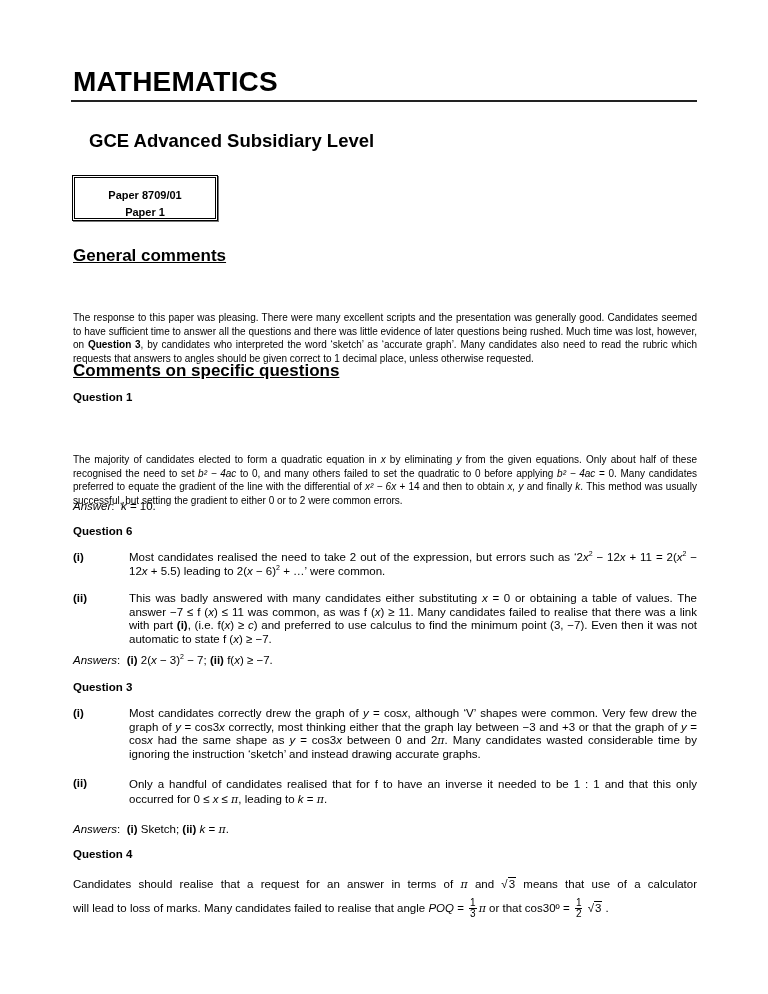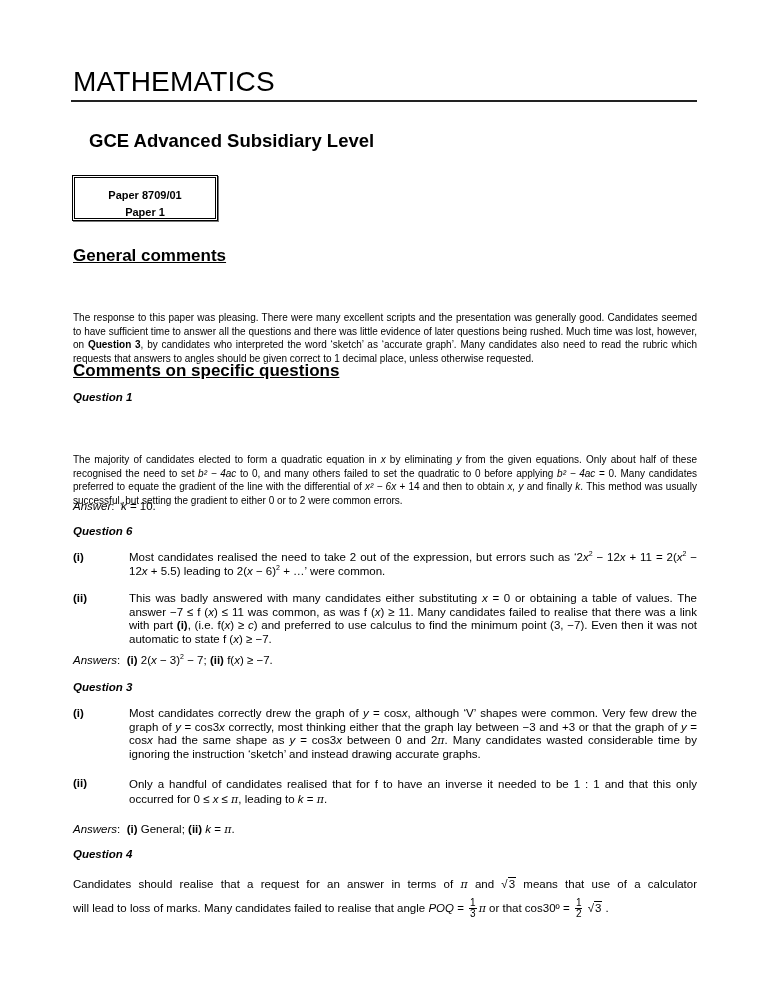--- a/index.html
+++ b/index.html
@@ -1,27 +1,27 @@
 <!DOCTYPE html>
 <html><head>
 <meta charset="utf-8">
 <style>
   html, body { margin: 0; padding: 0; background: #ffffff; }
   body { width: 768px; height: 994px; position: relative; overflow: hidden;
          font-family: "Liberation Sans", sans-serif; color: #000; }
   .page { position: absolute; left: 73px; top: 0; width: 624px; }
-  .title { position: absolute; left: 0; top: 66px; font-size: 28px; font-weight: normal; line-height: 32px; letter-spacing: 0.2px; }
+  .title { position: absolute; left: 0; top: 66px; font-size: 28px; font-weight: bold; line-height: 32px; letter-spacing: 0.2px; }
   .rule { position: absolute; left: -2px; top: 100px; width: 626px; height: 2px; background: #222; }
   .subtitle { position: absolute; left: 16px; top: 130px; font-size: 18.5px; font-weight: bold; line-height: 22px; }
   .paperbox { position: absolute; left: -1px; top: 175px; width: 146px; height: 46px; border: 3px double #000; box-sizing: border-box;
               box-shadow: 1px 1px 0 #777; }
   .paperbox div { text-align: center; font-size: 11px; font-weight: bold; line-height: 17px; }
   .paperbox .l1 { margin-top: 9px; }
   .sec-head { position: absolute; left: 0; font-size: 17px; font-weight: bold; text-decoration: underline; line-height: 14px; }
-  .q-head { position: absolute; left: 0; font-size: 11.5px; font-weight: bold; line-height: 14px; font-style: italic; }
+  .q-head { position: absolute; left: 0; font-size: 11.5px; font-weight: bold; line-height: 14px; }
   .para { position: absolute; left: 0; width: 624px; font-size: 10px; line-height: 13.6px; text-align: justify; margin-top: 37px; }
   .item { position: absolute; left: 0; width: 624px; font-size: 11.5px; line-height: 13.6px; }
   .item .lbl { position: absolute; left: 0; top: 0; font-weight: bold; }
   .item .txt { margin-left: 56px; text-align: justify; }
   .ans { position: absolute; left: 0; font-size: 11.5px; line-height: 14px; }
   i { font-style: italic; }
   b { font-weight: bold; }
   sup { font-size: 7px; vertical-align: 5px; line-height: 0; }
   .pi { font-family: "DejaVu Serif", serif; font-style: italic; font-size: 11px; }
   .frac { display: inline-block; vertical-align: middle; text-align: center; font-size: 10px; line-height: 10px; margin: 0 2px; }
@@ -66,19 +66,19 @@
 
   <div class="q-head" style="top:680px">Question 3</div>
   <div class="item" style="top:707px">
     <span class="lbl">(i)</span>
     <div class="txt"><span>Most candidates correctly drew the graph of </span><i>y</i><span> = cos</span><i>x</i><span>, although ‘V’ shapes were common.  Very few drew the graph of </span><i>y</i><span> = cos3</span><i>x</i><span> correctly, most thinking either that the graph lay between −3 and +3 or that the graph of </span><i>y</i><span> = cos</span><i>x</i><span> had the same shape as </span><i>y</i><span> = cos3</span><i>x</i><span> between 0 and 2</span><span class="pi">π</span><span>.  Many candidates wasted considerable time by ignoring the instruction ‘sketch’ and instead drawing accurate graphs.</span></div>
   </div>
   <div class="item" style="top:777px">
     <span class="lbl">(ii)</span>
     <div class="txt" style="line-height:15px"><span>Only a handful of candidates realised that for f to have an inverse it needed to be 1 : 1 and that this only occurred for 0 ≤ </span><i>x</i><span> ≤ </span><span class="pi">π</span><span>, leading to </span><i>k</i><span> = </span><span class="pi">π</span><span>.</span></div>
   </div>
-  <div class="ans" style="top:822px"><i>Answers</i>:&nbsp; <b>(i)</b><span> General; </span><b>(ii)</b> <i>k</i><span> = </span><span class="pi">π</span><span>.</span></div>
+  <div class="ans" style="top:822px"><i>Answers</i>:&nbsp; <b>(i)</b><span> Sketch; </span><b>(ii)</b> <i>k</i><span> = </span><span class="pi">π</span><span>.</span></div>
 
   <div class="q-head" style="top:847px">Question 4</div>
   <div class="last-line" style="top:877px; text-align:justify; text-align-last:justify"><span>Candidates should realise that a request for an answer in terms of </span><span class="pi">π</span><span> and </span><span>√</span><span class="sqrt">3</span><span> means that use of a calculator</span></div>
   <div class="last-line" style="top:898px"><span>will lead to loss of marks.  Many candidates failed to realise that angle </span><i>POQ</i><span> = </span><span class="frac"><span class="num">1</span><span>3</span></span><span class="pi">π</span><span> or that cos30º = </span><span class="frac"><span class="num">1</span><span>2</span></span> <span>√</span><span class="sqrt">3</span><span> .</span></div>
 
 </div>
 
 </body></html>

